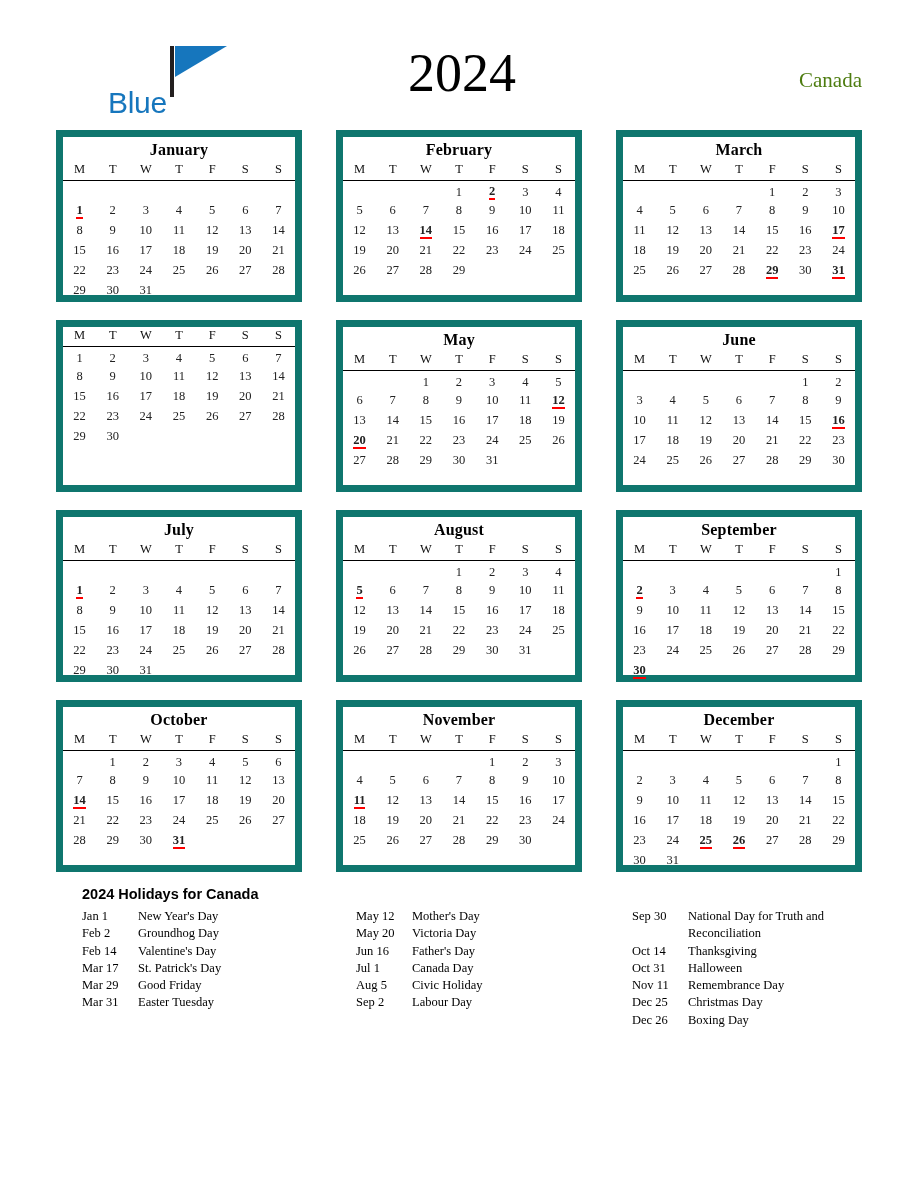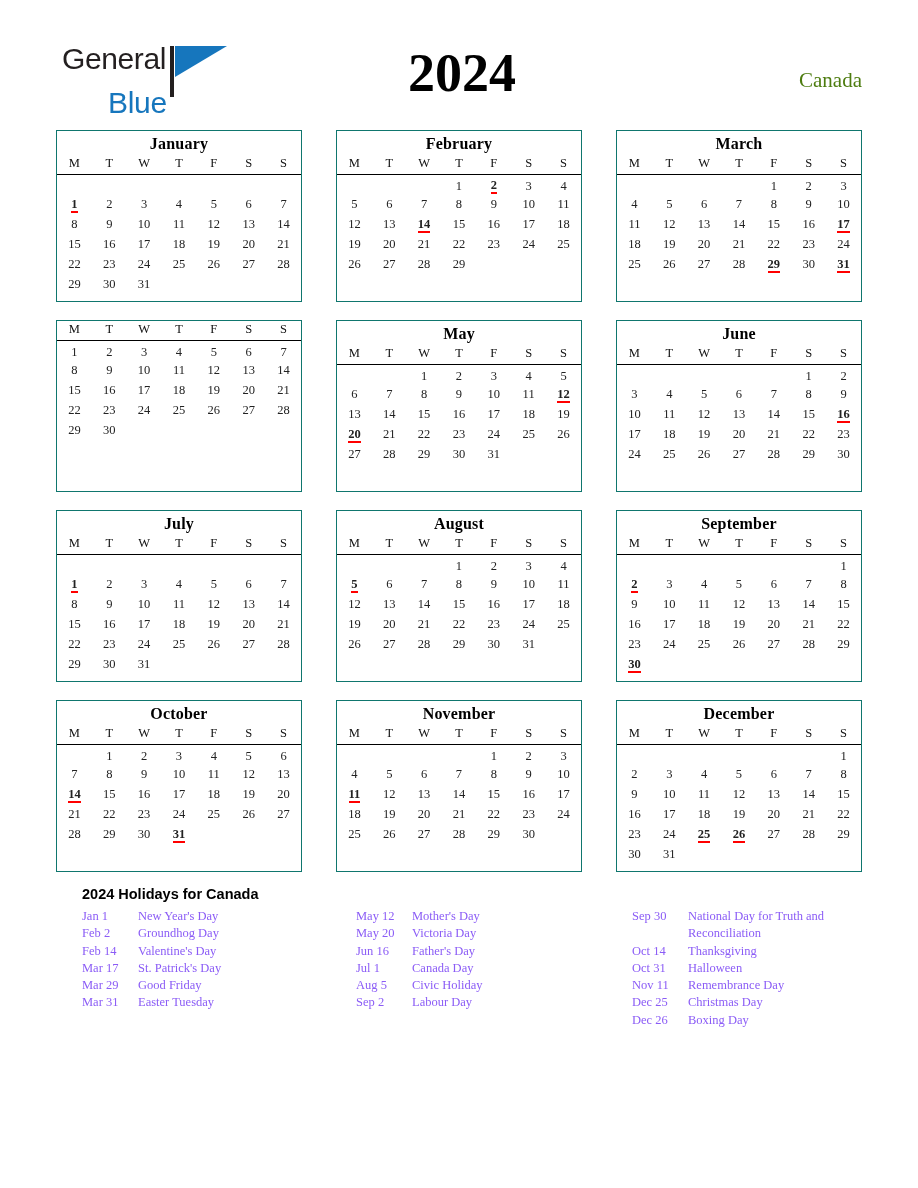--- a/index.html
+++ b/index.html
@@ -55,21 +55,21 @@
     color: #1676bd;
     line-height: 30px;
     letter-spacing: -0.3px;
   }
 
   .year-title {
     position: absolute;
     left: 0; right: 0; top: 0;
     text-align: center;
     font-size: 54px;
-    font-weight: bold;
+    font-weight: normal;
     line-height: 70px;
     color: #000;
     letter-spacing: 0px;
   }
   .country-title {
     position: absolute;
     right: 0; top: 30px;
     font-size: 21px;
     font-weight: normal;
     color: #4d7c0f;
@@ -77,21 +77,21 @@
 
   
   .months-grid {
     margin: 0 56px 0 56px;
     display: grid;
     grid-template-columns: repeat(3, 1fr);
     column-gap: 34px;
     row-gap: 18px;
   }
   .month-card {
-    border: 1px solid #0f766e;
+    border: 7px solid #0f766e;
     background: #fff;
     padding: 0;
     height: 172px;
   }
   .month-name {
     text-align: center;
     font-size: 16px;
     font-weight: bold;
     color: #000;
     padding: 4px 0 2px 0;
@@ -144,38 +144,37 @@
   }
   .holiday-cols {
     display: grid;
     grid-template-columns: 274px 276px 1fr;
     column-gap: 0px;
   }
   .hol-list { }
   .hol-item {
     font-size: 12.5px;
     line-height: 17.3px;
-    color: #8b5cf6;
+    color: #000000;
     display: flex;
   }
   .hol-item .hd {
     width: 56px;
     flex: 0 0 56px;
     white-space: nowrap;
   }
   .hol-item .hn {
     flex: 1 1 auto;
   }
 </style>
 </head>
 <body>
 
 <div class="header">
   <div class="logo">
-    <span class="logo-general">General</span>
     <span class="logo-bar"></span>
     <span class="logo-tri"></span>
     <span class="logo-blue">Blue</span>
   </div>
   <div class="year-title">2024</div>
   <div class="country-title">Canada</div>
 </div>
 
 <div class="months-grid">
     <div class="month-card">

